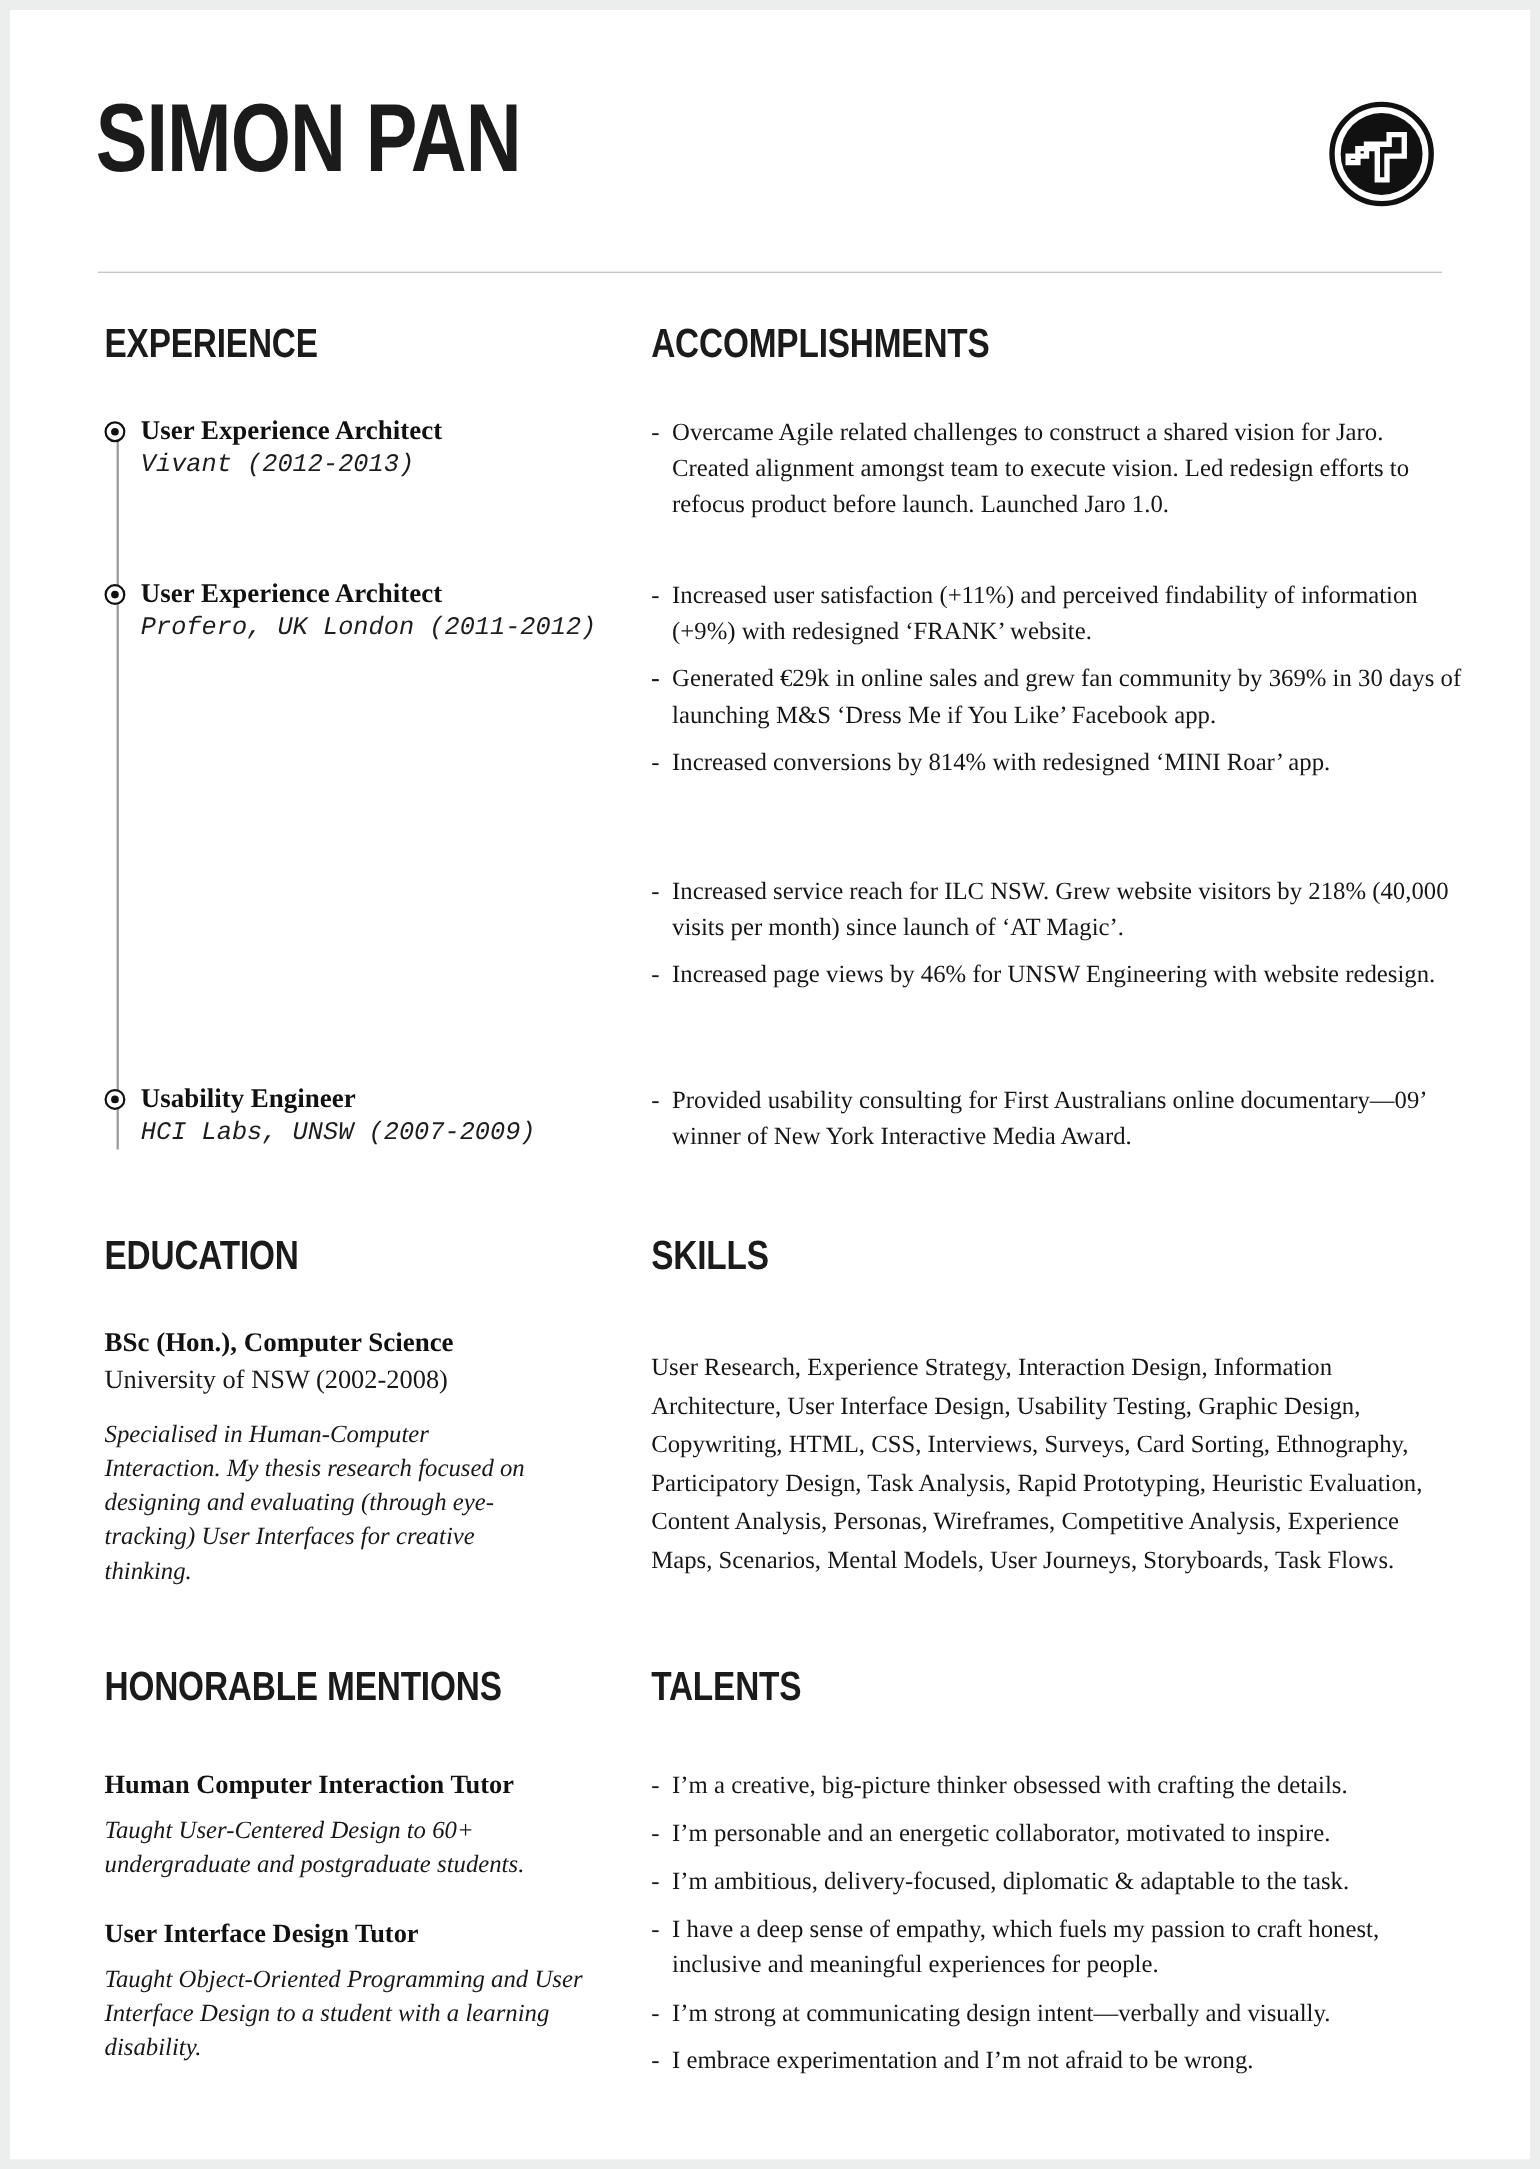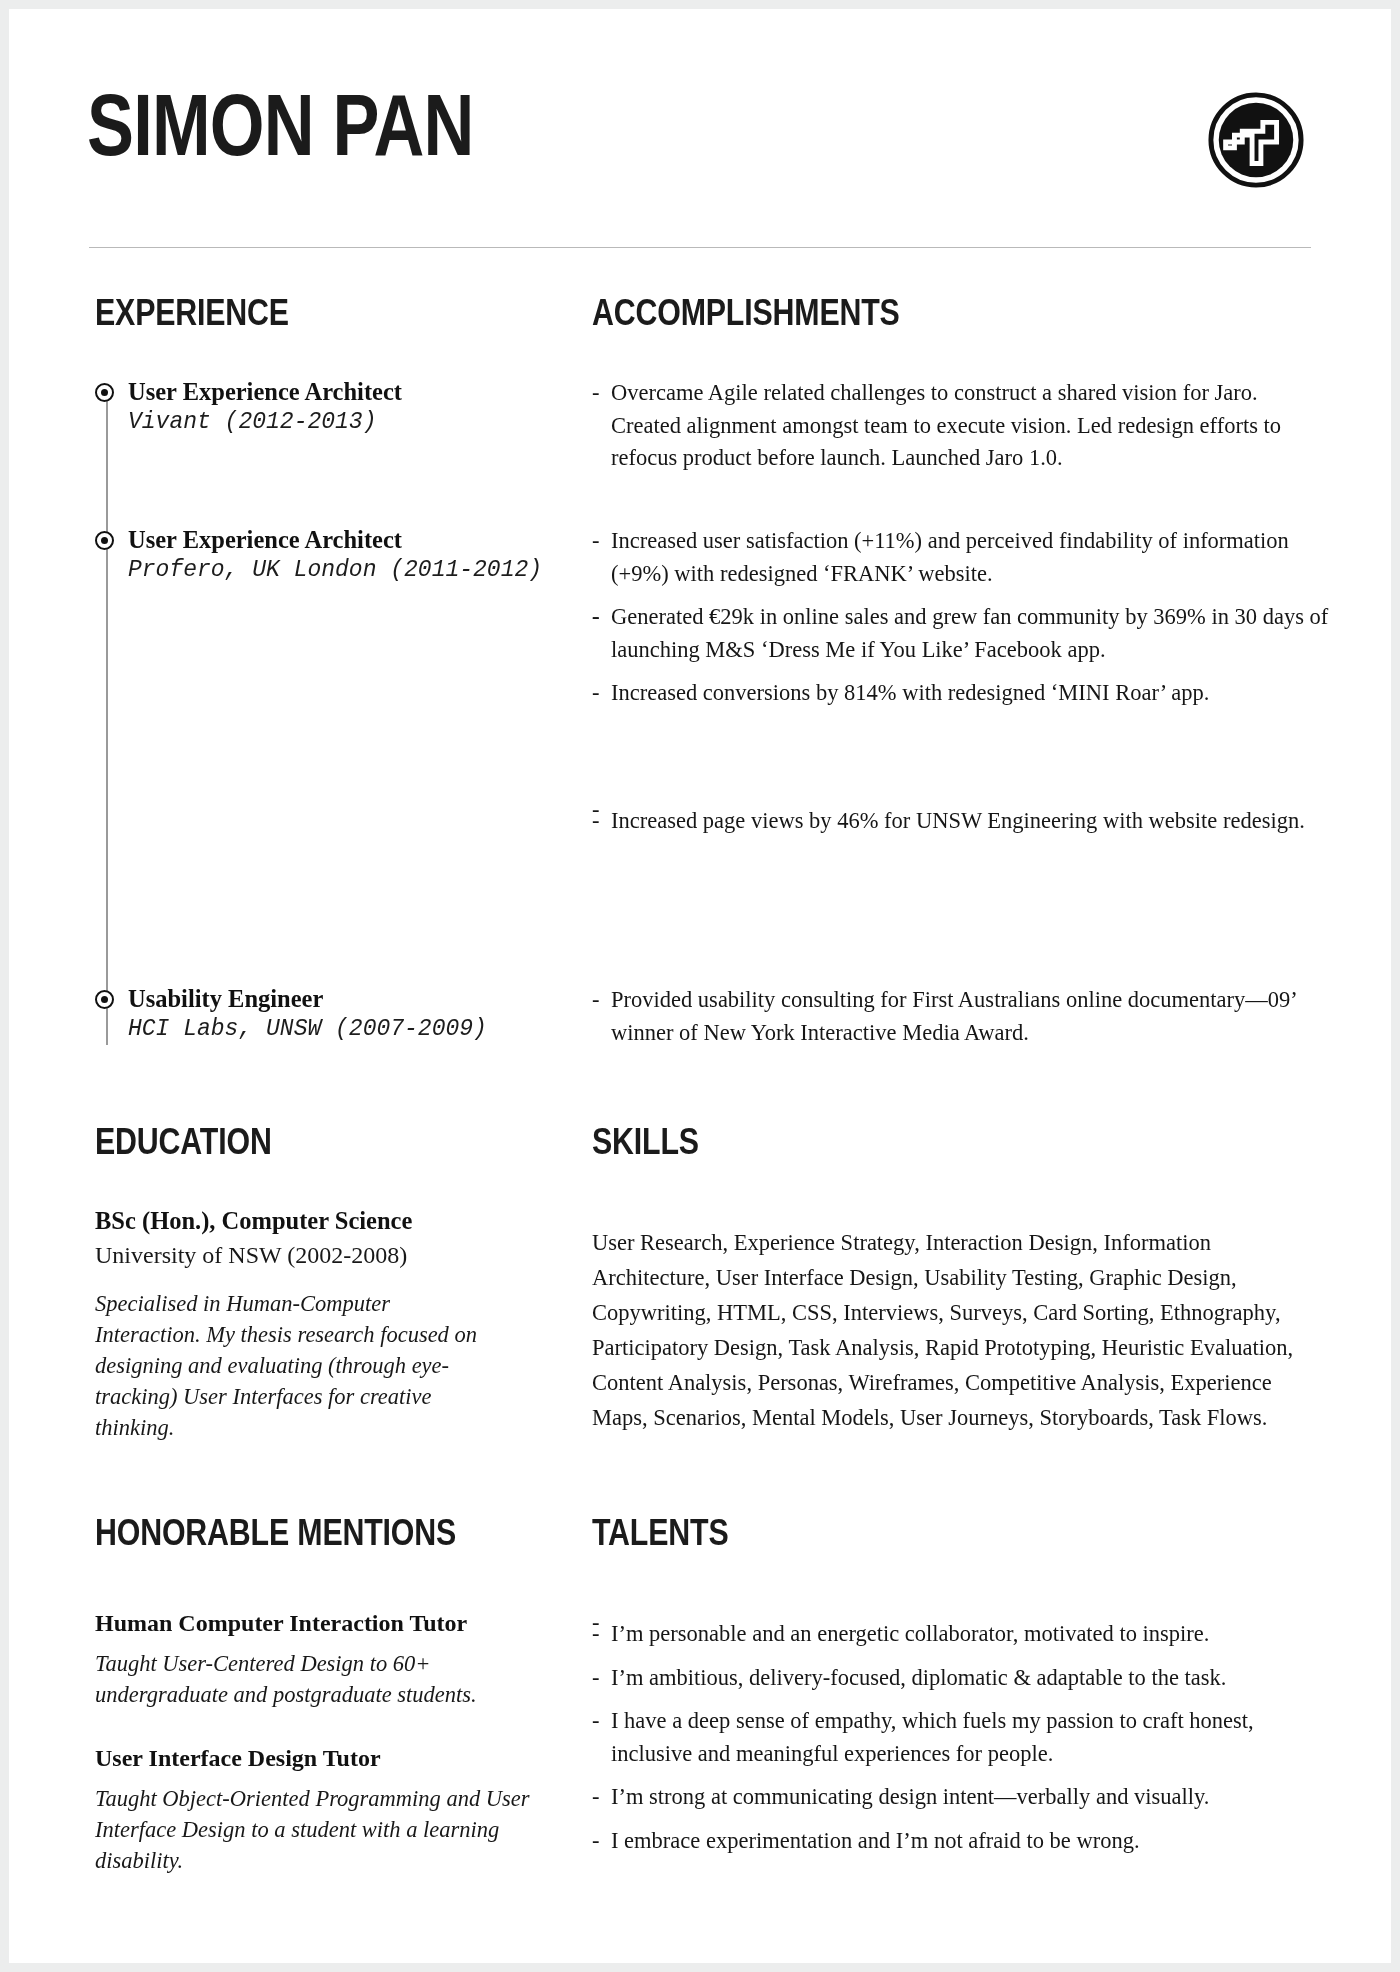--- a/index.html
+++ b/index.html
@@ -314,20 +314,21 @@
     </div>
     <div class="acc-item">
       <span class="dash">-</span>
       <span>Increased conversions by 814% with redesigned ‘MINI Roar’ app.</span>
     </div>
   </div>
 
   <div class="acc-group" style="top:785px;">
     <div class="acc-item">
       <span class="dash">-</span>
+      <span>Increased service reach for ILC NSW. Grew website visitors by 218% (40,000 visits per month) since launch of ‘AT Magic’.</span>
     </div>
     <div class="acc-item">
       <span class="dash">-</span>
       <span>Increased page views by 46% for UNSW Engineering with website redesign.</span>
     </div>
   </div>
 
   <div class="acc-group" style="top:975px;">
     <div class="acc-item">
       <span class="dash">-</span>
@@ -359,20 +360,21 @@
   <div class="col-left" style="top:1733px;">
     <div class="hm-title">User Interface Design Tutor</div>
     <div class="hm-desc">Taught Object-Oriented Programming and User Interface Design to a student with a learning disability.</div>
   </div>
 
   <div class="col-right section-title" style="top:1505px;">TALENTS</div>
 
   <div class="col-right" style="top:1598px;">
     <div class="tal-item">
       <span class="dash">-</span>
+      <span>I’m a creative, big-picture thinker obsessed with crafting the details.</span>
     </div>
     <div class="tal-item">
       <span class="dash">-</span>
       <span>I’m personable and an energetic collaborator, motivated to inspire.</span>
     </div>
     <div class="tal-item">
       <span class="dash">-</span>
       <span>I’m ambitious, delivery-focused, diplomatic &amp; adaptable to the task.</span>
     </div>
     <div class="tal-item">

